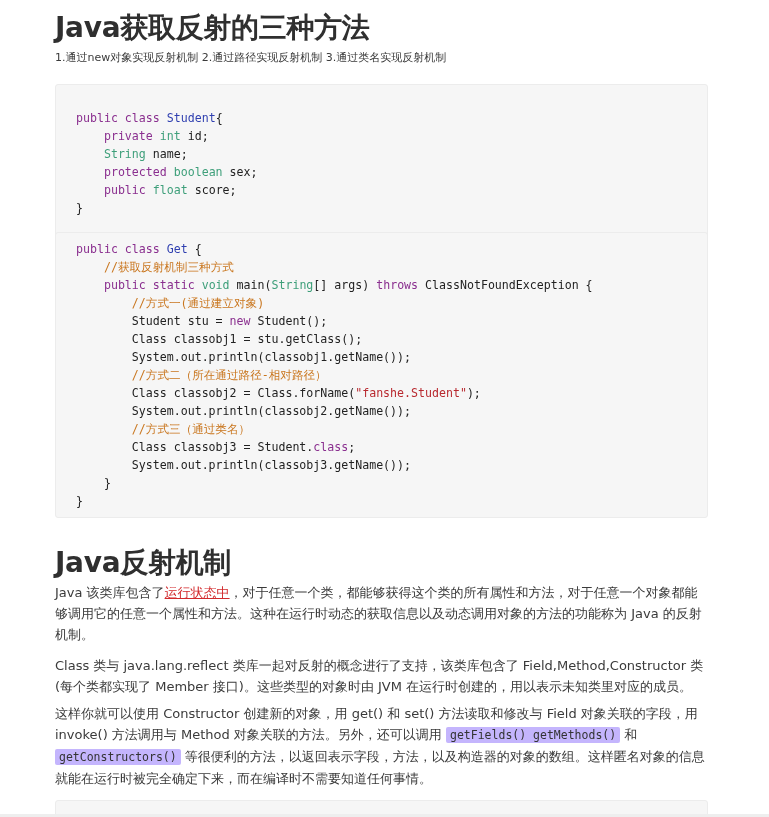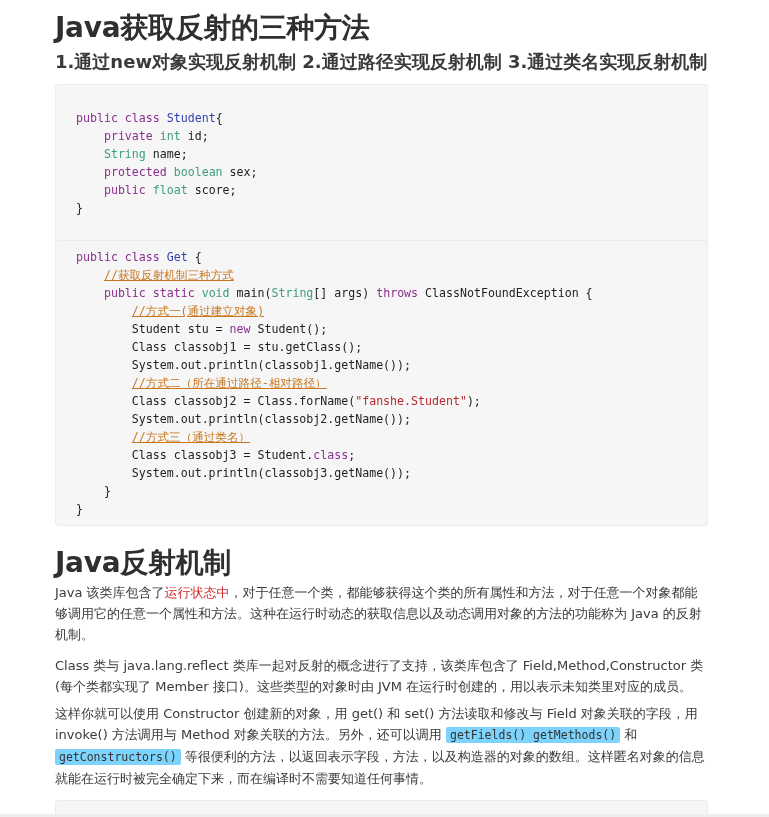--- a/index.html
+++ b/index.html
@@ -1,41 +1,41 @@
 <!DOCTYPE html>
 <html><head>
 <meta charset="utf-8">
 <style>
   html, body { margin:0; padding:0; background:#ffffff; }
   body { width:769px; height:817px; overflow:hidden; position:relative;
          font-family:"DejaVu Sans", "Liberation Sans", sans-serif; color:#333333; }
   .page { position:absolute; left:55px; top:0; width:653px; }
   h1 { font-size:28px; font-weight:bold; margin:0; color:#2f2f2f; letter-spacing:-0.3px; }
   .h1-first { position:absolute; top:9px; left:0; }
-  .intro { position:absolute; top:50px; left:0; font-size:18px; color:#3a3a3a; margin:0; white-space:nowrap;font-weight:bold; }
+  .intro { position:absolute; top:50px; left:0; font-size:11px; color:#3a3a3a; margin:0; white-space:nowrap; }
   .code { position:absolute; left:0; width:653px; background:#f6f6f6; border:1px solid #ececec;
           border-radius:3px; box-sizing:border-box;
           font-family:"DejaVu Sans Mono", "Liberation Mono", monospace; font-size:11.6px;
           line-height:18px; color:#222; padding:0 0 0 20px; white-space:pre; }
   .code1 { top:84px; height:170px; padding-top:24px; }
-  .code2 { top:240px; height:286px; padding-top:7px; }
+  .code2 { top:232px; height:286px; padding-top:7px; }
   .code3 { top:800px; height:20px; }
   .kw { color:#8a2f8f; }
   .ty { color:#3e9f7a; }
   .cl { color:#2f3fb0; }
-  .cm { color:#c9761e;text-decoration:underline; }
+  .cm { color:#c9761e; }
   .st { color:#b8292f; }
   .h1-second { position:absolute; top:544px; left:0; }
   p { margin:0; font-size:13px; line-height:21px; color:#3a3a3a; position:absolute; left:0; width:655px; }
   .p1 { top:582px; }
   .p2 { top:655px; }
   .p3 { top:703px; }
-  .hl { color:#d2292c; }
+  .hl { color:#d2292c;text-decoration:underline; }
   code.inline { font-family:"DejaVu Sans Mono", "Liberation Mono", monospace; font-size:11.5px;
-                background:#7dd3fc; padding:1px 4px; border-radius:2px; color:#333; }
+                background:#c4b5fd; padding:1px 4px; border-radius:2px; color:#333; }
   .bottom-line { position:absolute; left:0; top:814px; width:769px; height:3px; background:#eeeeee; }
 </style>
 </head>
 <body>
 
 <div class="page">
   <h1 class="h1-first">Java获取反射的三种方法</h1>
   <div class="intro">1.通过new对象实现反射机制 2.通过路径实现反射机制 3.通过类名实现反射机制</div>
 
   <div class="code code1"><div><span class="kw">public class </span><span class="cl">Student</span><span>{</span></div><div><span>    </span><span class="kw">private </span><span class="ty">int </span><span>id;</span></div><div><span>    </span><span class="ty">String </span><span>name;</span></div><div><span>    </span><span class="kw">protected </span><span class="ty">boolean </span><span>sex;</span></div><div><span>    </span><span class="kw">public </span><span class="ty">float </span><span>score;</span></div><div><span>}</span></div></div>

